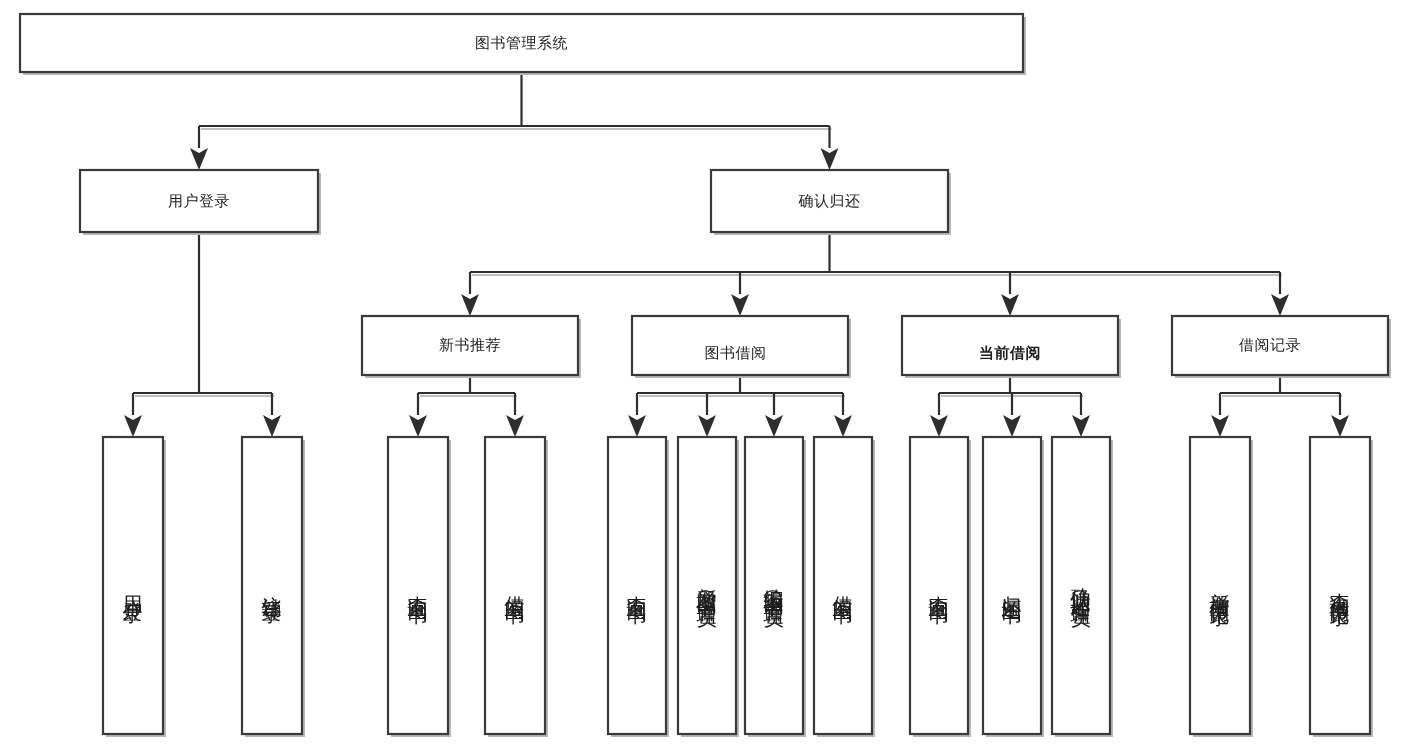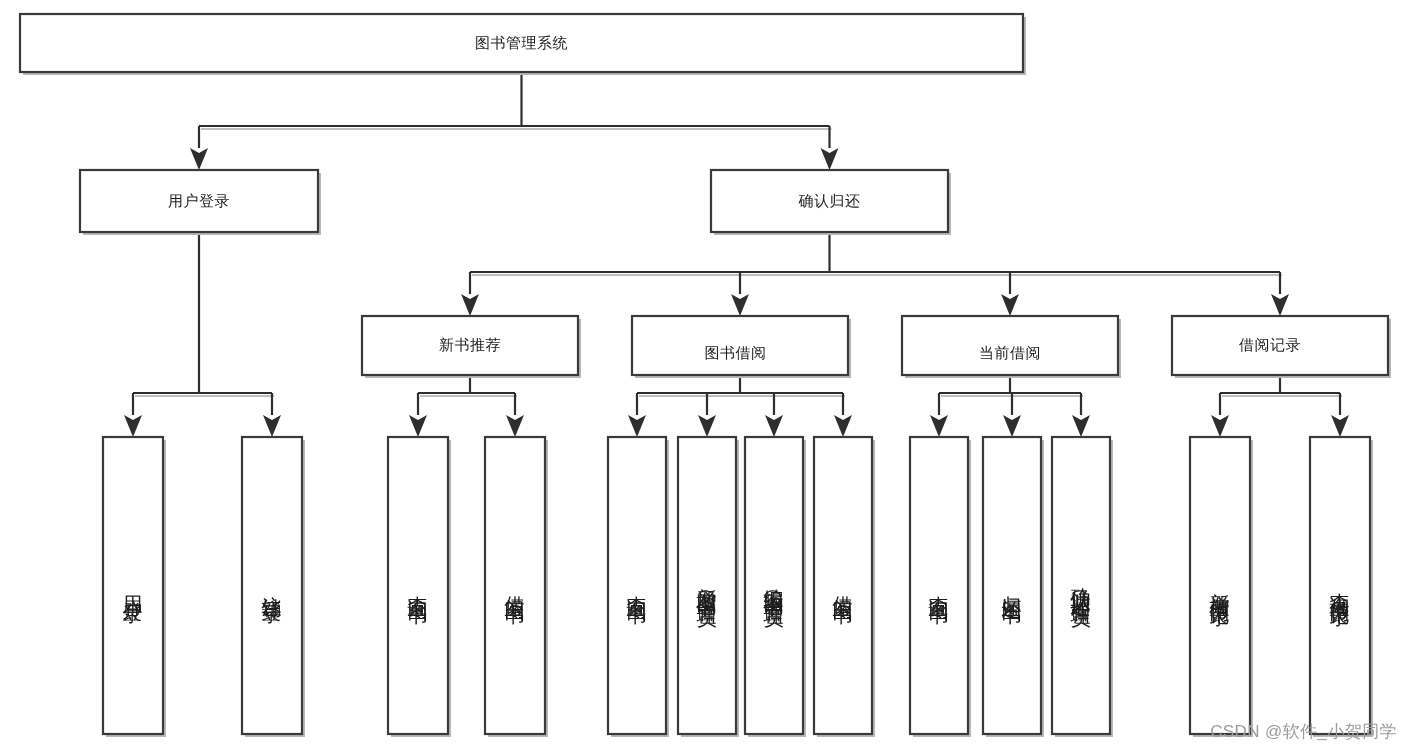--- a/index.html
+++ b/index.html
@@ -192,21 +192,21 @@
         <rect class="node-shadow" x="1313" y="440" width="60" height="297"></rect>
         <rect class="node-box" x="1310" y="437" width="60" height="297"></rect>
       </g>
     </svg>
   <div id="labels-layer">
       <div class="node-label" style="left: 20px; top: 14px; width: 1003px; height: 58px;">图书管理系统</div>
       <div class="node-label" style="left: 80px; top: 170px; width: 238px; height: 62px;">用户登录</div>
       <div class="node-label" style="left: 711px; top: 170px; width: 237px; height: 62px;">确认归还</div>
       <div class="node-label" style="left: 362px; top: 316px; width: 216px; height: 59px;">新书推荐</div>
       <div class="node-label" style="left: 632px; top: 316px; width: 207px; height: 59px; margin-top: 8px;">图书借阅</div>
-      <div class="node-label" style="left: 902px; top: 316px; width: 216px; height: 74px;">当前借阅</div>
+      <div class="node-label" style="left: 902px; top: 316px; width: 216px; height: 74px; font-weight: bold;">当前借阅</div>
       <div class="node-label" style="left: 1172px; top: 316px; width: 196px; height: 59px;">借阅记录</div>
       <div class="node-label vertical" style="left: 103px; top: 437px; width: 60px; height: 297px;">用户登录</div>
       <div class="node-label vertical" style="left: 242px; top: 437px; width: 60px; height: 297px;">注销登录</div>
       <div class="node-label vertical" style="left: 388px; top: 437px; width: 60px; height: 297px;">查询图书</div>
       <div class="node-label vertical" style="left: 485px; top: 437px; width: 60px; height: 297px;">借阅图书</div>
       <div class="node-label vertical" style="left: 608px; top: 437px; width: 58px; height: 297px;">查询图书</div>
       <div class="node-label vertical" style="left: 678px; top: 437px; width: 58px; height: 297px;">新增图书（管理员）</div>
       <div class="node-label vertical" style="left: 745px; top: 437px; width: 58px; height: 297px;">编辑图书（管理员）</div>
       <div class="node-label vertical" style="left: 814px; top: 437px; width: 58px; height: 297px;">借阅图书</div>
       <div class="node-label vertical" style="left: 910px; top: 437px; width: 58px; height: 297px;">查询图书</div>
@@ -230,14 +230,13 @@
       <div class="hit-zone" style="left: 608px; top: 437px; width: 58px; height: 297px;"></div>
       <div class="hit-zone" style="left: 678px; top: 437px; width: 58px; height: 297px;"></div>
       <div class="hit-zone" style="left: 745px; top: 437px; width: 58px; height: 297px;"></div>
       <div class="hit-zone" style="left: 814px; top: 437px; width: 58px; height: 297px;"></div>
       <div class="hit-zone" style="left: 910px; top: 437px; width: 58px; height: 297px;"></div>
       <div class="hit-zone" style="left: 983px; top: 437px; width: 58px; height: 297px;"></div>
       <div class="hit-zone" style="left: 1052px; top: 437px; width: 58px; height: 297px;"></div>
       <div class="hit-zone" style="left: 1190px; top: 437px; width: 60px; height: 297px;"></div>
       <div class="hit-zone" style="left: 1310px; top: 437px; width: 60px; height: 297px;"></div>
     </div>
-  <div id="watermark">CSDN @软件_小贺同学</div>
 </div>
 
 </body></html>

